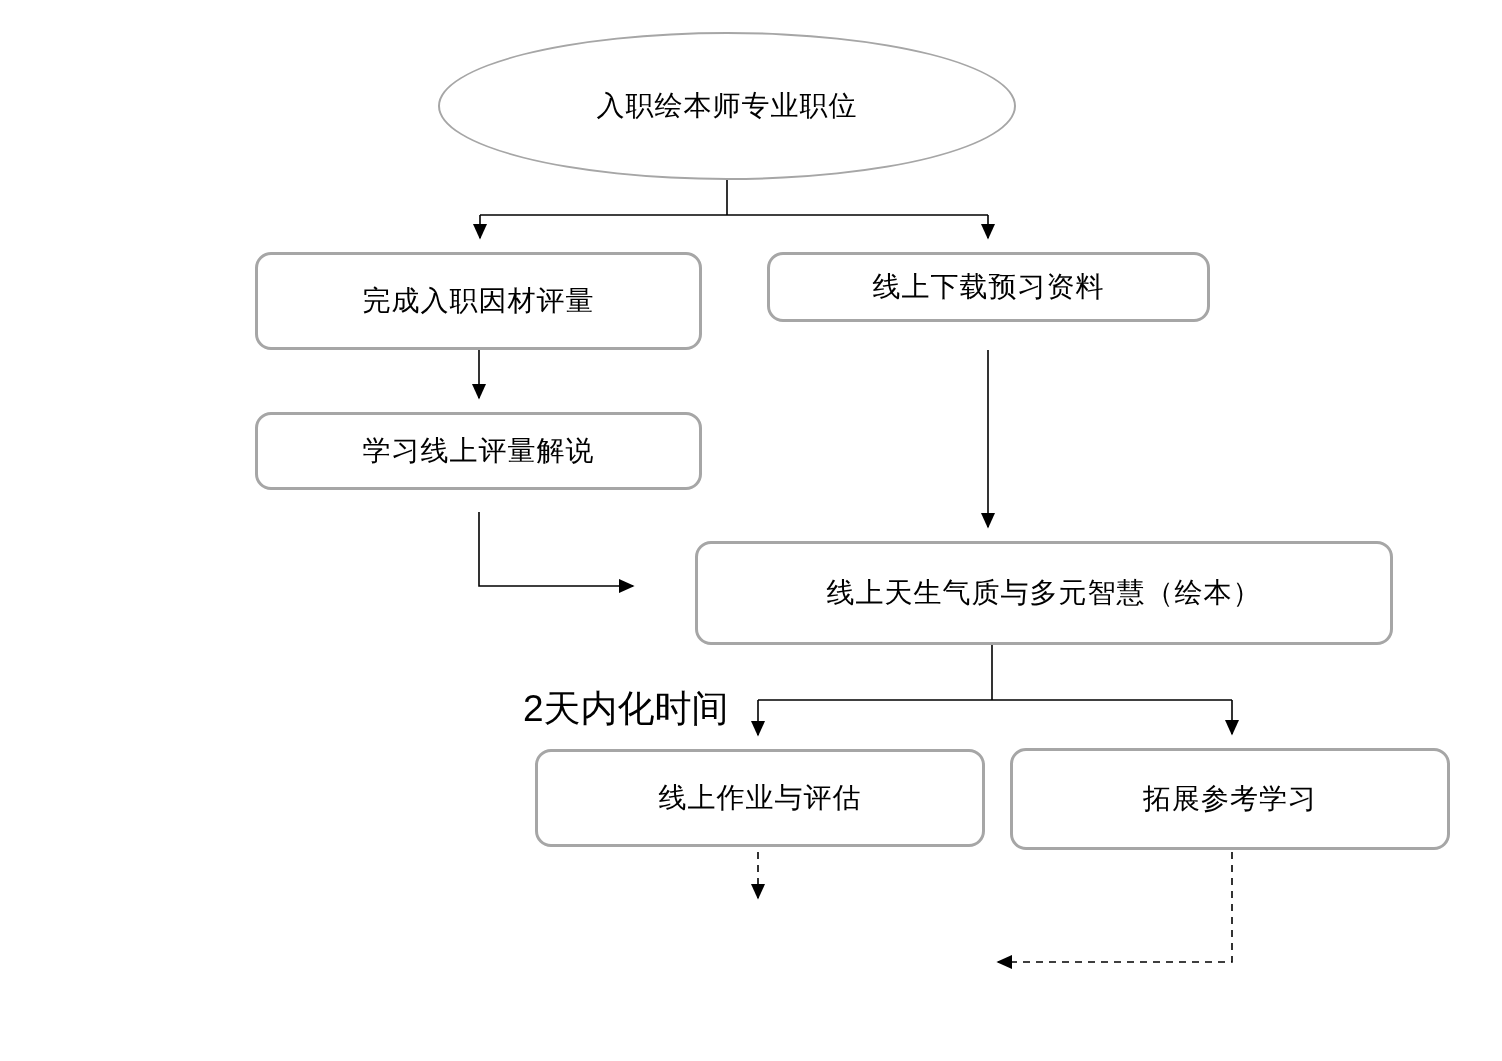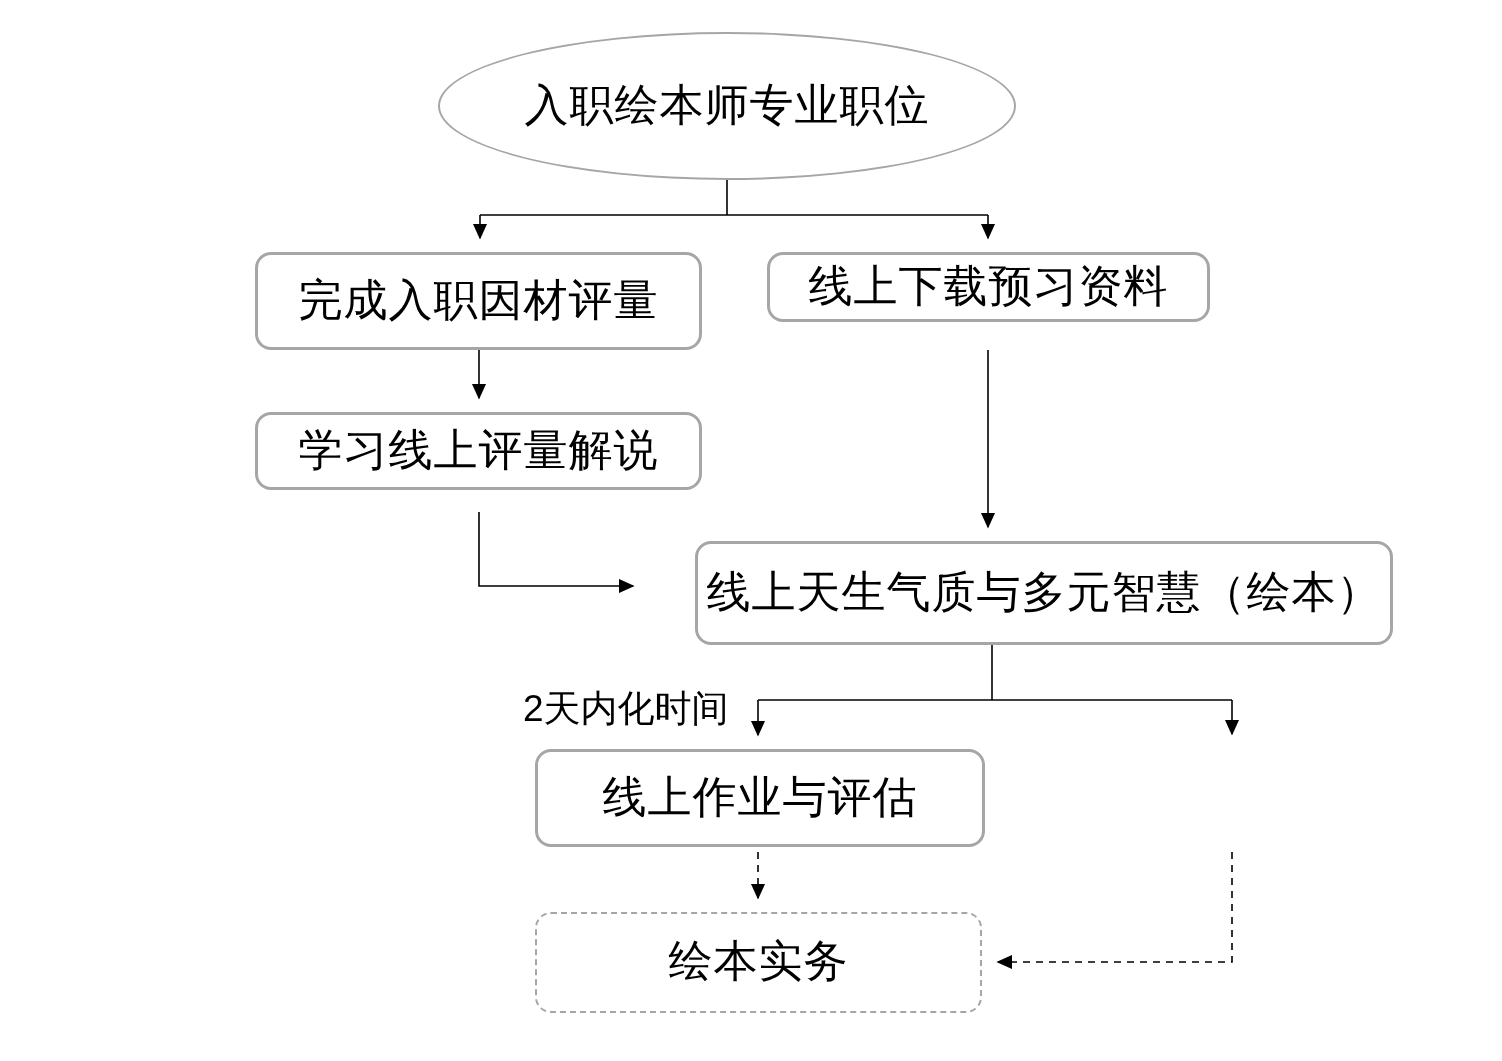--- a/index.html
+++ b/index.html
@@ -20,21 +20,21 @@
     position: absolute;
     display: flex;
     align-items: center;
     justify-content: center;
     text-align: center;
     background: #ffffff;
     box-sizing: border-box;
     color: #000000;
   }
   .node .node-label {
-    font-size: 44px;
+    font-size: 28px;
     line-height: 1.15;
     letter-spacing: 1px;
     white-space: nowrap;
   }
   .ellipse {
     border: 2.5px solid #a6a6a6;
     border-radius: 50%;
   }
   .box {
     border: 3px solid #a6a6a6;
@@ -120,21 +120,21 @@
   </div>
 
   <div class="node box" id="node-course">
     <span class="node-label">线上天生气质与多元智慧（绘本）</span>
   </div>
 
   <div class="node box" id="node-homework">
     <span class="node-label">线上作业与评估</span>
   </div>
 
+  <div class="node box" id="node-extended">
+    <span class="node-label">拓展参考学习</span>
+  </div>
 
-  <div class="node box-dashed" id="node-practice">
-    <span class="node-label">绘本实务</span>
-  </div>
 
 
   <div class="annotation" id="label-internalize-time">2天内化时间</div>
 
 </div>
 
 </body></html>

